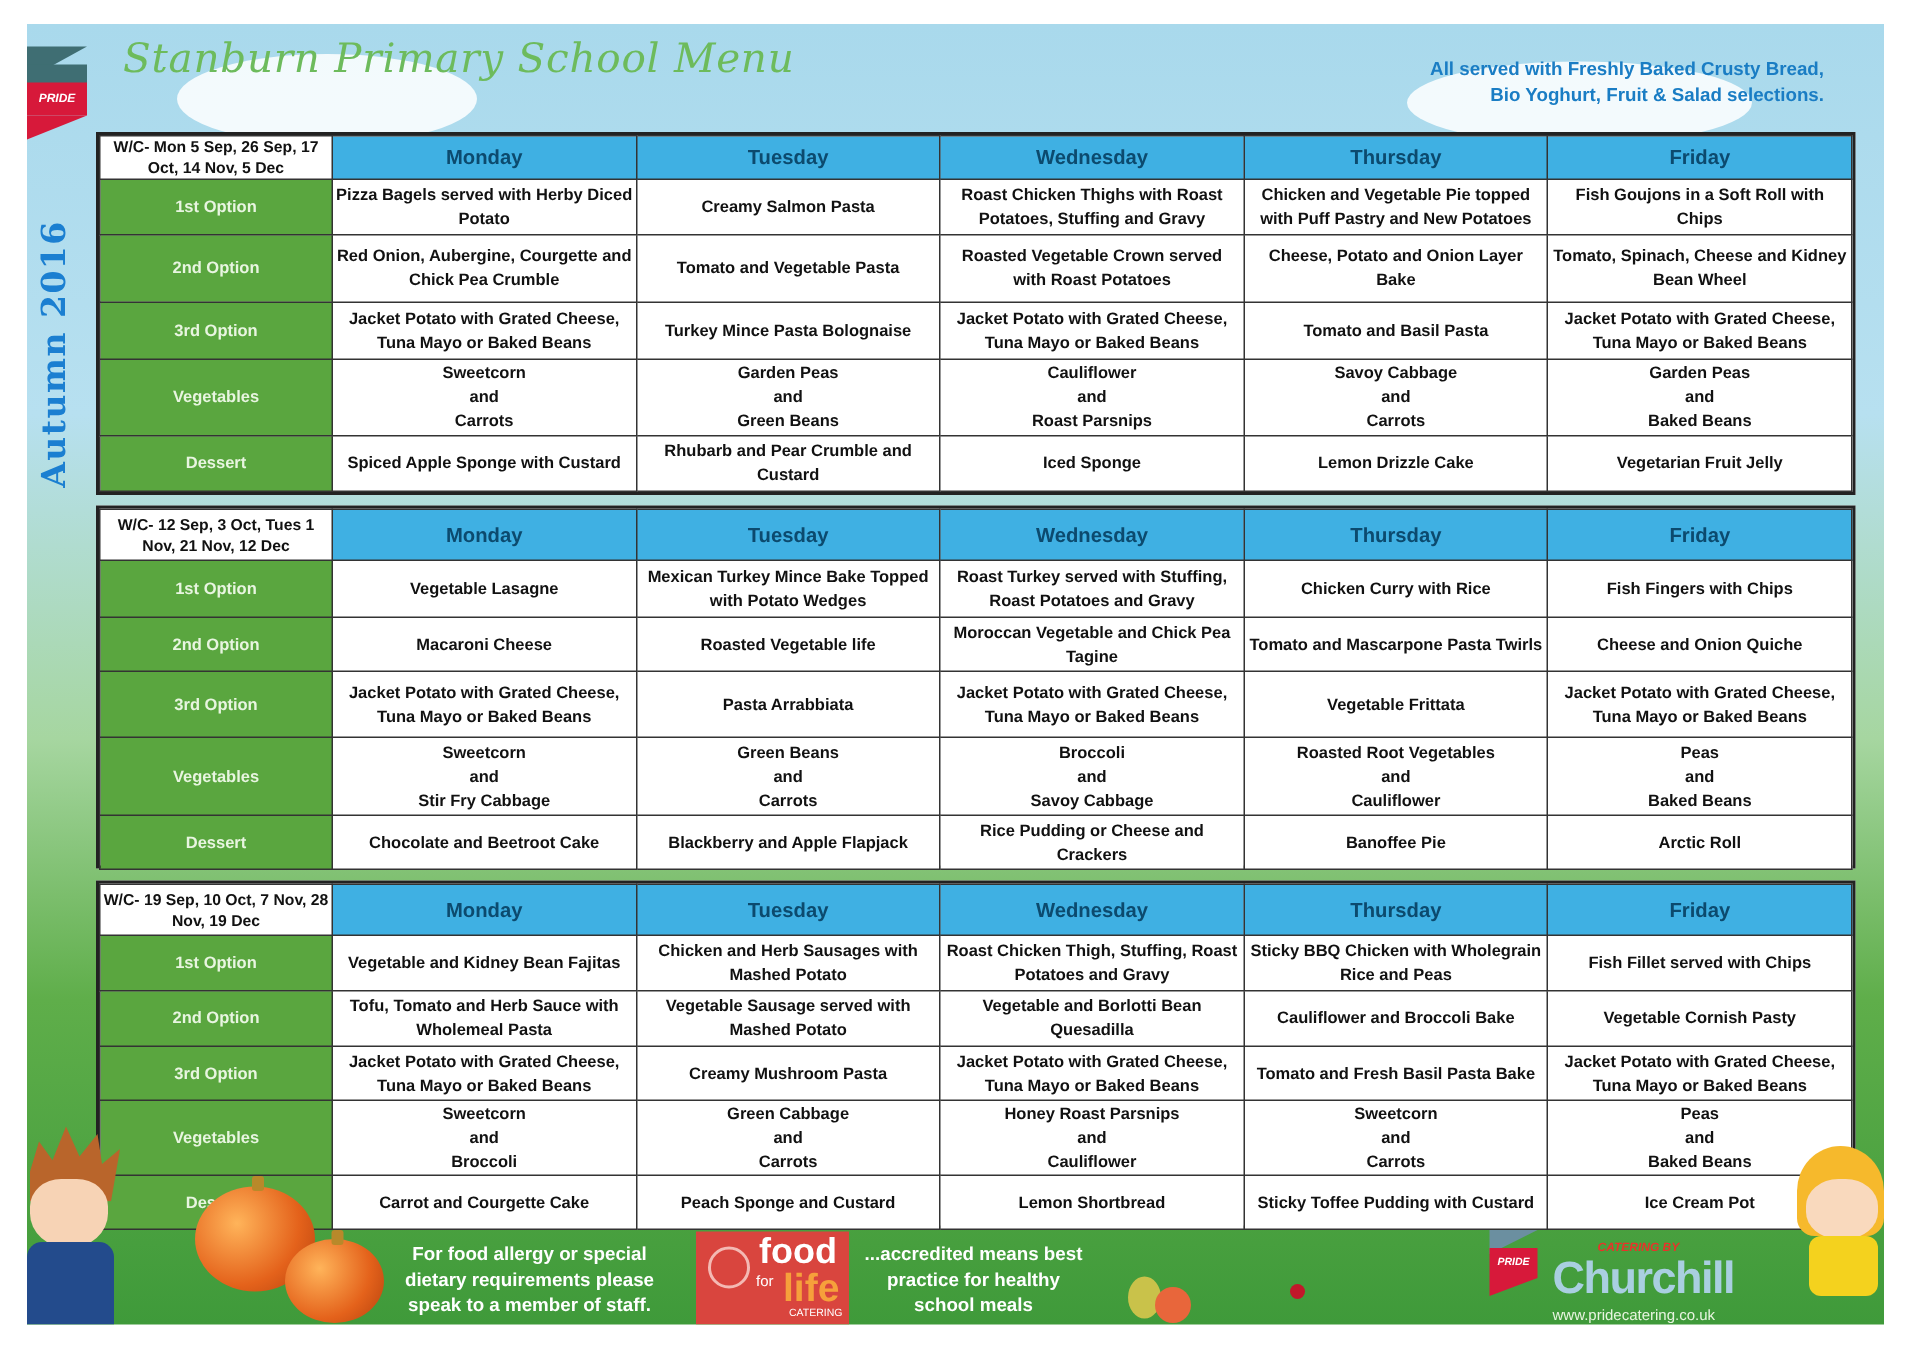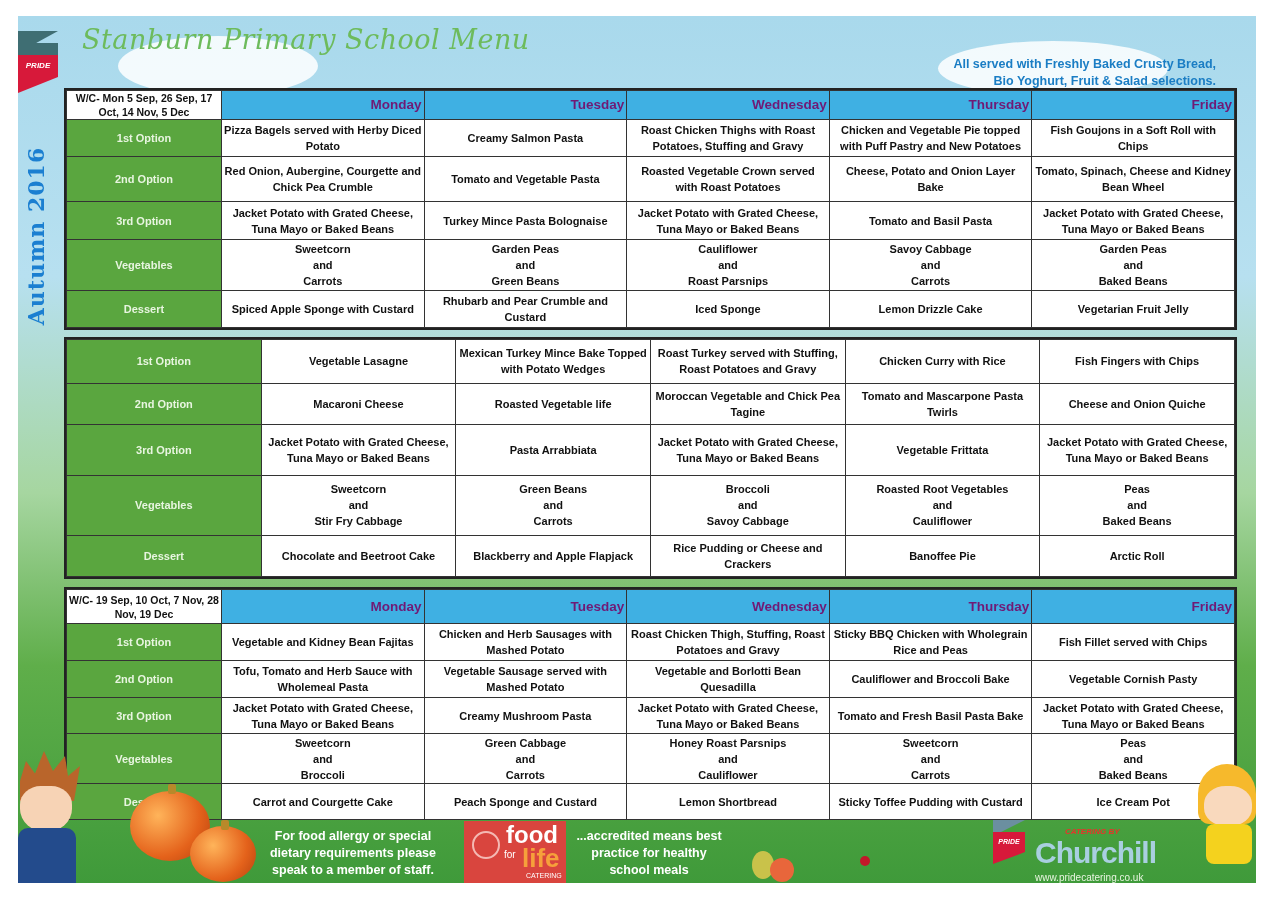--- a/index.html
+++ b/index.html
@@ -21,39 +21,39 @@
     color: #fff; font-size: 8px; font-weight: bold; font-style: italic; line-height: 22px; text-align: center; }
   .pride-flag .tail { position: absolute; left: 0; top: 46px; width: 0; height: 0;
     border-left: 40px solid #d7193a; border-bottom: 16px solid transparent; }
 
   .title {
     position: absolute; left: 64px; top: 8px; font-family: "DejaVu Serif", serif; font-style: italic;
     font-size: 27px; color: #6dbb5c; letter-spacing: 0.5px;
   }
   .tagline {
     position: absolute; right: 40px; top: 22px; text-align: right; color: #1a7dc4; font-weight: bold;
-    font-size: 12.5px; line-height: 17px; margin-top: 18px;
+    font-size: 12.5px; line-height: 17px;
   }
   .season {
     position: absolute; left: 4px; top: 110px; width: 28px; height: 220px;
   }
   .season span {
     position: absolute; left: 50%; top: 50%; transform: translate(-50%, -50%) rotate(-90deg);
     white-space: nowrap; color: #1b7fd1; font-weight: bold; font-size: 22px; font-family: "DejaVu Serif", serif;
     letter-spacing: 1px;
   }
 
   .week {
     position: absolute; left: 46px; width: 1173px; border: 2px solid #222; background: #fff;
   }
   .week table { border-collapse: collapse; width: 100%; height: 100%; table-layout: fixed; }
   .week td, .week th { border: 1px solid #333; text-align: center; vertical-align: middle;
     font-size: 11px; font-weight: bold; color: #111; line-height: 16px; padding: 0 2px; }
   .week th.wc { background: #fff; font-size: 10.5px; line-height: 14px; width: 155px; }
-  .week th.day { background: #3fb0e3; color: #701a75; font-size: 13.5px; text-align: right; }
+  .week th.day { background: #3fb0e3; color: #0c4a6e; font-size: 13.5px; }
   .week td.label { background: #5aa63f; color: #e8f5e0; font-size: 11px; font-weight: bold; }
   .week td.cell { background: #fff; white-space: pre-line; }
 
   .footer { position: absolute; top: 800px; left: 0; width: 1238px; height: 67px; }
   .allergy { position: absolute; left: 250px; top: 12px; width: 170px; text-align: center; color: #fff;
     font-weight: bold; font-size: 12.5px; line-height: 17px; }
   .ffl { position: absolute; left: 446px; top: 5px; width: 102px; height: 62px; background: #d9453e; }
   .ffl .seal { position: absolute; left: 8px; top: 10px; width: 28px; height: 28px; border: 2px solid #f4b9b3; border-radius: 50%; }
   .ffl .food { position: absolute; left: 42px; top: 0px; color: #fff; font-size: 24px; font-weight: bold; }
   .ffl .for { position: absolute; left: 40px; top: 28px; color: #fff; font-size: 10px; }
@@ -168,20 +168,28 @@
         <td class="cell">Lemon Drizzle Cake</td>
         <td class="cell">Vegetarian Fruit Jelly</td>
       </tr>
     </tbody>
       </table>
   </div>
 
   <div class="week" style="top:321px;height:242px;">
     <table>
       <tbody>
+          <tr style="height:34px;">
+        <th class="wc">W/C- 12 Sep, 3 Oct, Tues 1 Nov, 21 Nov, 12 Dec</th>
+        <th class="day">Monday</th>
+        <th class="day">Tuesday</th>
+        <th class="day">Wednesday</th>
+        <th class="day">Thursday</th>
+        <th class="day">Friday</th>
+      </tr>
       <tr style="height:38px;">
         <td class="label">1st Option</td>
         <td class="cell">Vegetable Lasagne</td>
         <td class="cell">Mexican Turkey Mince Bake Topped with Potato Wedges</td>
         <td class="cell">Roast Turkey served with Stuffing, Roast Potatoes and Gravy</td>
         <td class="cell">Chicken Curry with Rice</td>
         <td class="cell">Fish Fingers with Chips</td>
       </tr>
       <tr style="height:36px;">
         <td class="label">2nd Option</td>

